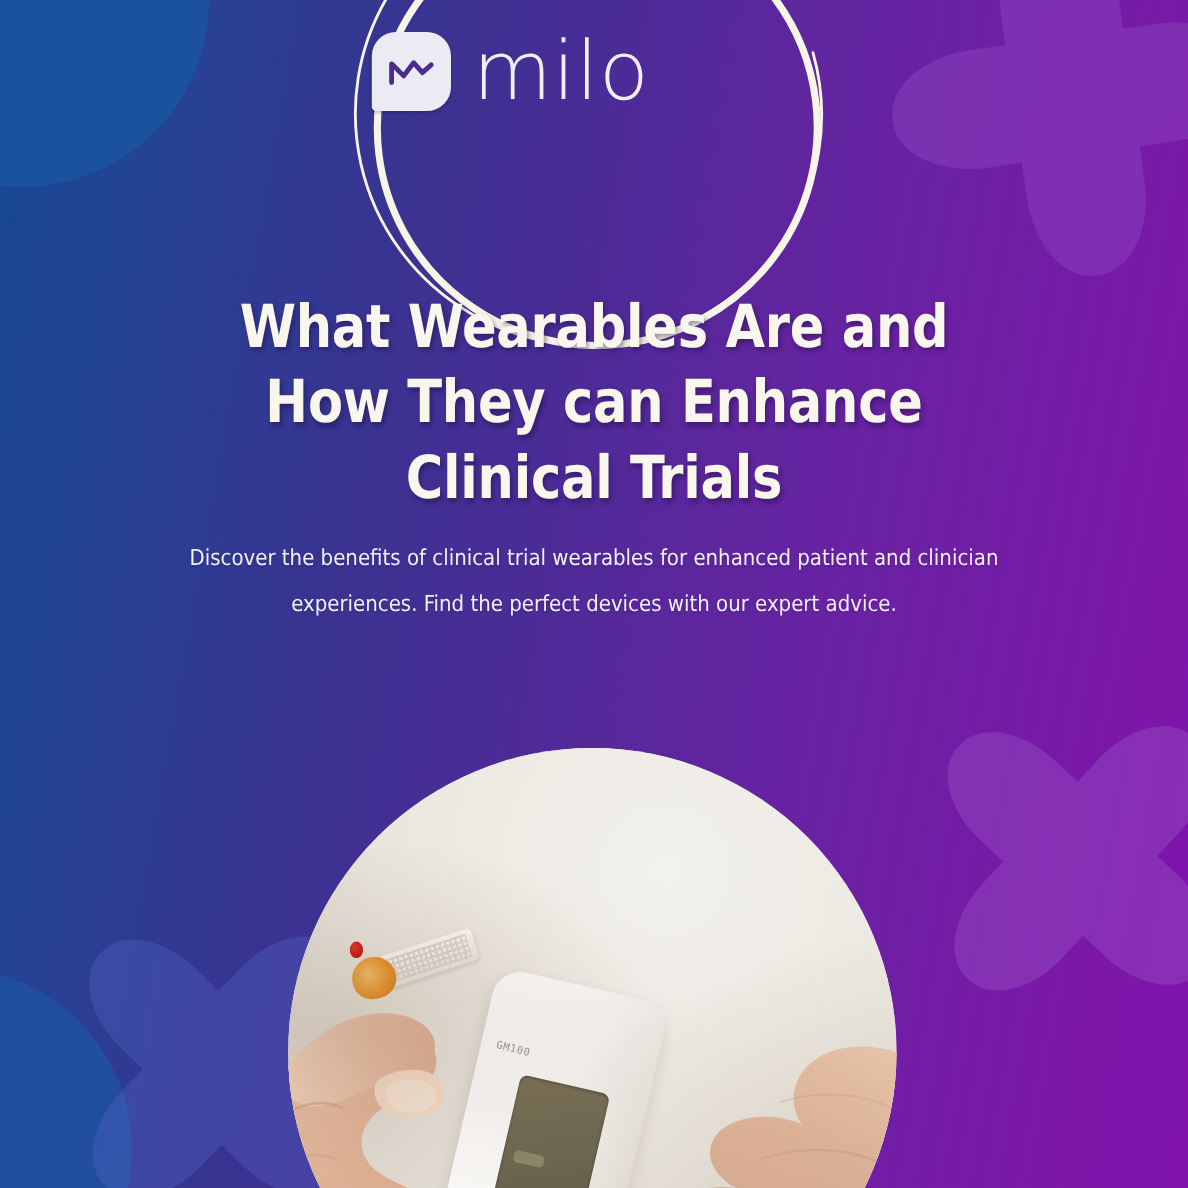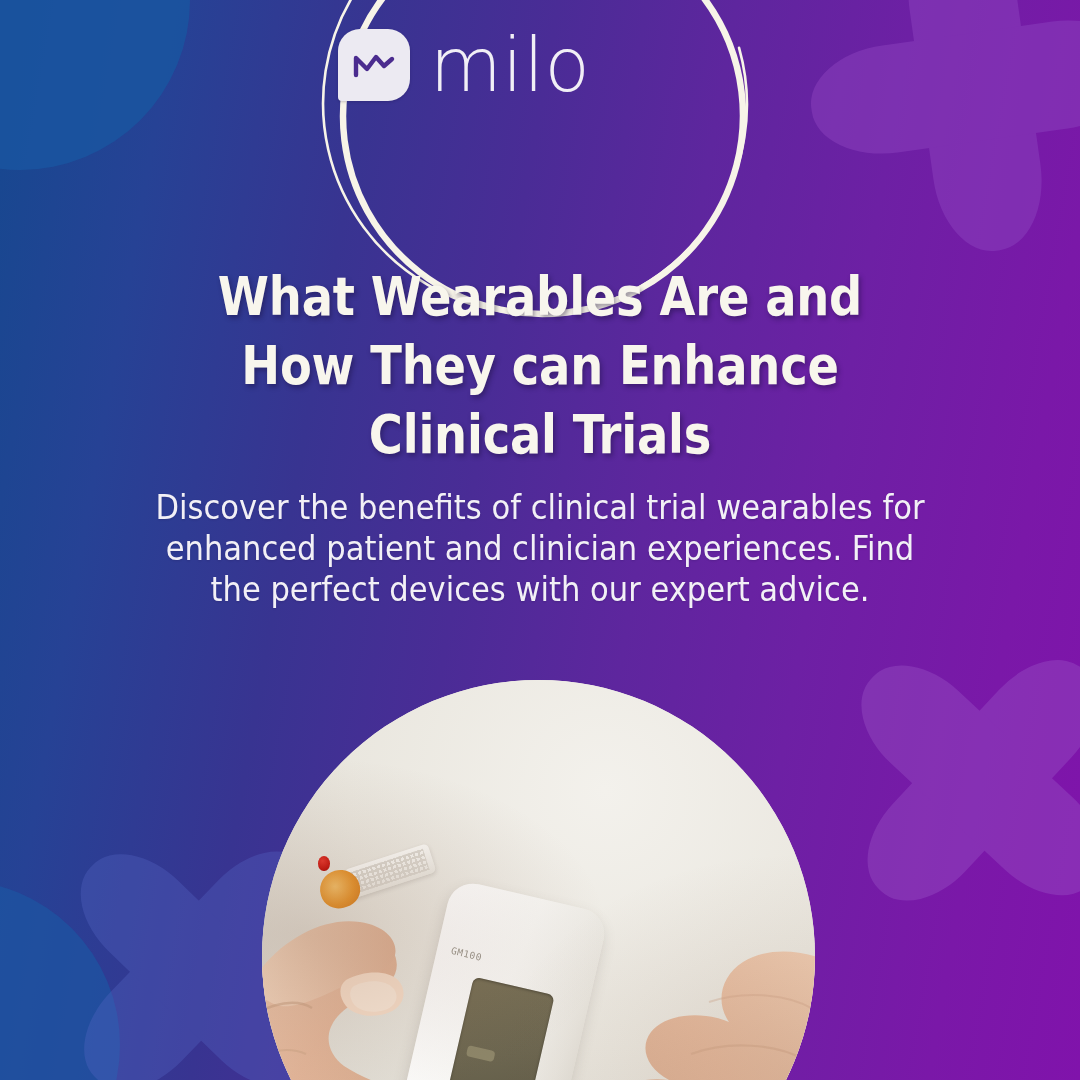--- a/index.html
+++ b/index.html
@@ -115,21 +115,21 @@
     padding:0 120px;
     font-family:"DejaVu Sans Condensed","Liberation Sans Narrow","Liberation Sans",sans-serif;
     transform:scaleX(.955);
   }
 
   
   .subtitle{
     position:absolute; left:0; top:487px; width:1080px;
     text-align:center;
     color:#f2f0f6;
-    font-size:34px;
+    font-size:20px;
     font-weight:400;
     line-height:41px;
     padding:0 150px;
     font-family:"DejaVu Sans Condensed","Liberation Sans Narrow","Liberation Sans",sans-serif;
     text-shadow:0 1px 2px rgba(25,12,55,.16);
   }
 
   
   .photo-circle{
     position:absolute;

